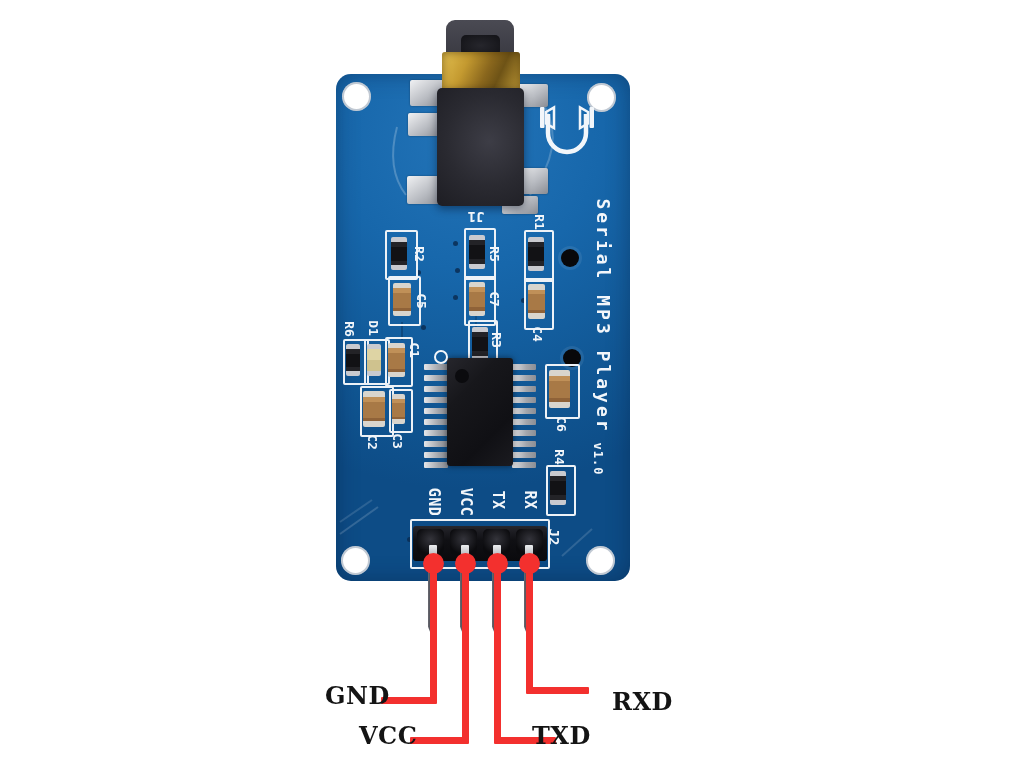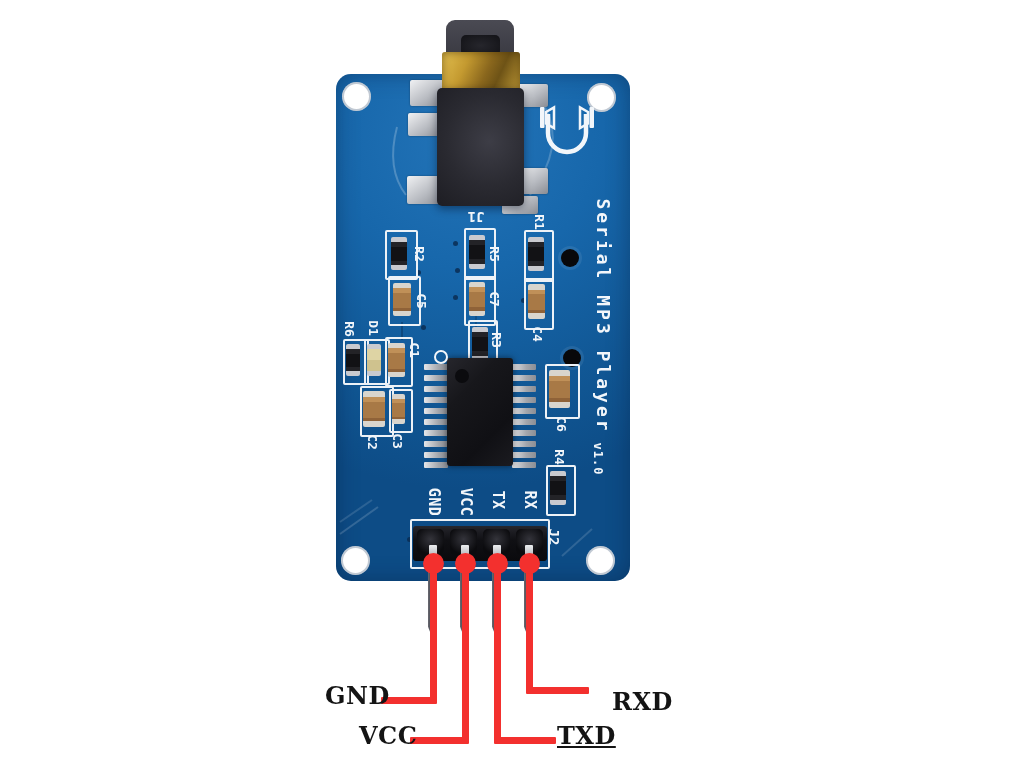--- a/index.html
+++ b/index.html
@@ -222,16 +222,16 @@
   <div class="wire" style="left:493.5px;top:736.5px;width:62px;height:7px;"></div>
   <div class="wire" style="left:525.5px;top:560px;width:7px;height:133px;"></div>
   <div class="wire" style="left:525.5px;top:686.5px;width:63px;height:7px;"></div>
   <div class="wiredot" style="left:422.5px;top:552.5px;"></div>
   <div class="wiredot" style="left:454.5px;top:552.5px;"></div>
   <div class="wiredot" style="left:486.5px;top:552.5px;"></div>
   <div class="wiredot" style="left:518.5px;top:552.5px;"></div>
 
   <div class="anlabel" style="left:325px;top:682px;">GND</div>
   <div class="anlabel" style="left:359px;top:722px;">VCC</div>
-  <div class="anlabel" style="left:557px;top:722px;text-decoration:underline;">TXD</div>
+  <div class="anlabel" style="left:532px;top:722px;">TXD</div>
   <div class="anlabel" style="left:612px;top:672px;margin-top:16px;">RXD</div>
 
 </div>
 
 </body></html>

